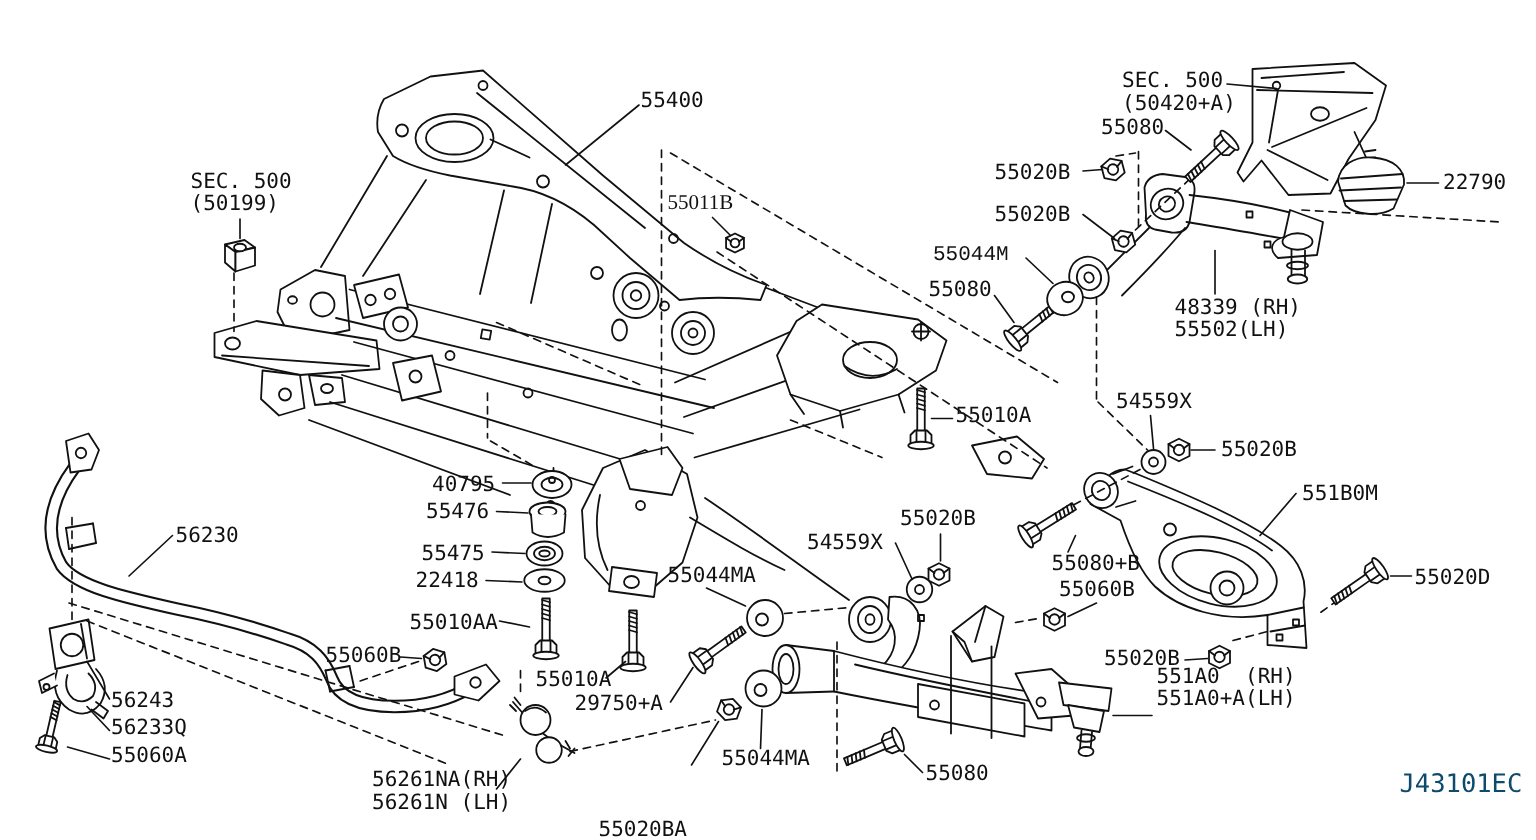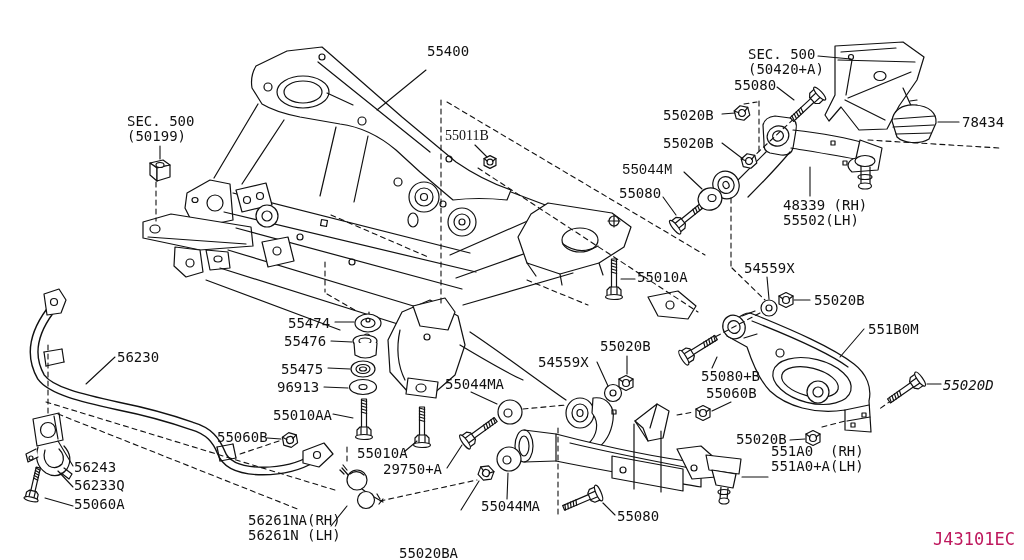--- a/index.html
+++ b/index.html
@@ -1,21 +1,21 @@
 <!DOCTYPE html>
 <html><head>
 <meta charset="utf-8">
 <style>
   html,body{margin:0;padding:0;background:#fff;}
   #stage{position:relative;width:1024px;height:560px;background:#fff;overflow:hidden;
          font-family:"DejaVu Sans Mono","Liberation Mono",monospace;}
   #art{position:absolute;left:0;top:0;}
   .part-label{position:absolute;white-space:pre;font:14px/15px "DejaVu Sans Mono","Liberation Mono",monospace;
               color:#111;letter-spacing:0px;}
-  .diagram-code{position:absolute;left:933px;top:529px;font:17px/20px "DejaVu Sans Mono","Liberation Mono",monospace;color:#be185d;}
+  .diagram-code{position:absolute;left:933px;top:513px;font:17px/20px "DejaVu Sans Mono","Liberation Mono",monospace;color:#0c4a6e;}
   svg *{vector-effect:non-scaling-stroke;}
 </style>
 </head>
 <body>
 
 <div id="stage">
 <svg id="art" width="1024" height="560" viewBox="0 0 1024 560" fill="none" stroke="#111" stroke-width="1.2" stroke-linecap="round" stroke-linejoin="round">
 
   <defs>
     <g id="nut">
@@ -390,50 +390,50 @@
     <line x1="73" y1="506" x2="45" y2="498"></line>
     <line x1="331" y1="526" x2="347" y2="506"></line>
     <line x1="461" y1="510" x2="479" y2="481"></line>
     <line x1="507" y1="499" x2="508" y2="473"></line>
   </g>
 </svg>
 
 <div id="label-layer">
       <div class="part-label" style="left: 127px; top: 114px;">SEC. 500
 (50199)</div>
-      <div class="part-label" style="left: 427px; top: 44px;">55400</div>
+      <div class="part-label" style="left: 427px; top: 60px;">55400</div>
       <div class="part-label" style="left: 445px; top: 128px; font-family: Liberation Serif, serif;">55011B</div>
       <div class="part-label" style="left: 748px; top: 47px;">SEC. 500
 (50420+A)</div>
       <div class="part-label" style="left: 734px; top: 78px;">55080</div>
       <div class="part-label" style="left: 663px; top: 108px;">55020B</div>
-      <div class="part-label" style="left: 962px; top: 115px;">78434</div>
+      <div class="part-label" style="left: 962px; top: 115px;">22790</div>
       <div class="part-label" style="left: 663px; top: 136px;">55020B</div>
       <div class="part-label" style="left: 622px; top: 163px; font-family: Liberation Mono, monospace;">55044M</div>
       <div class="part-label" style="left: 619px; top: 186px;">55080</div>
       <div class="part-label" style="left: 783px; top: 198px;">48339 (RH)
 55502(LH)</div>
       <div class="part-label" style="left: 637px; top: 270px;">55010A</div>
       <div class="part-label" style="left: 744px; top: 261px;">54559X</div>
       <div class="part-label" style="left: 814px; top: 293px;">55020B</div>
       <div class="part-label" style="left: 868px; top: 322px;">551B0M</div>
       <div class="part-label" style="left: 600px; top: 339px;">55020B</div>
       <div class="part-label" style="left: 538px; top: 355px;">54559X</div>
       <div class="part-label" style="left: 674px; top: 369px; margin-left: 27px;">55080+B</div>
       <div class="part-label" style="left: 706px; top: 386px;">55060B</div>
-      <div class="part-label" style="left: 943px; top: 378px; font-style: italic;">55020D</div>
+      <div class="part-label" style="left: 943px; top: 378px;">55020D</div>
       <div class="part-label" style="left: 736px; top: 432px;">55020B</div>
       <div class="part-label" style="left: 771px; top: 444px;">551A0  (RH)
 551A0+A(LH)</div>
       <div class="part-label" style="left: 617px; top: 509px;">55080</div>
       <div class="part-label" style="left: 117px; top: 350px;">56230</div>
-      <div class="part-label" style="left: 288px; top: 316px;">55474</div>
+      <div class="part-label" style="left: 288px; top: 316px;">40795</div>
       <div class="part-label" style="left: 284px; top: 334px;">55476</div>
       <div class="part-label" style="left: 281px; top: 362px;">55475</div>
-      <div class="part-label" style="left: 277px; top: 380px;">96913</div>
+      <div class="part-label" style="left: 277px; top: 380px;">22418</div>
       <div class="part-label" style="left: 273px; top: 408px;">55010AA</div>
       <div class="part-label" style="left: 445px; top: 377px;">55044MA</div>
       <div class="part-label" style="left: 217px; top: 430px;">55060B</div>
       <div class="part-label" style="left: 357px; top: 446px;">55010A</div>
       <div class="part-label" style="left: 383px; top: 462px;">29750+A</div>
       <div class="part-label" style="left: 74px; top: 460px;">56243</div>
       <div class="part-label" style="left: 74px; top: 478px;">56233Q</div>
       <div class="part-label" style="left: 74px; top: 497px;">55060A</div>
       <div class="part-label" style="left: 236px; top: 513px; margin-left: 12px;">56261NA(RH)
 56261N (LH)</div>

